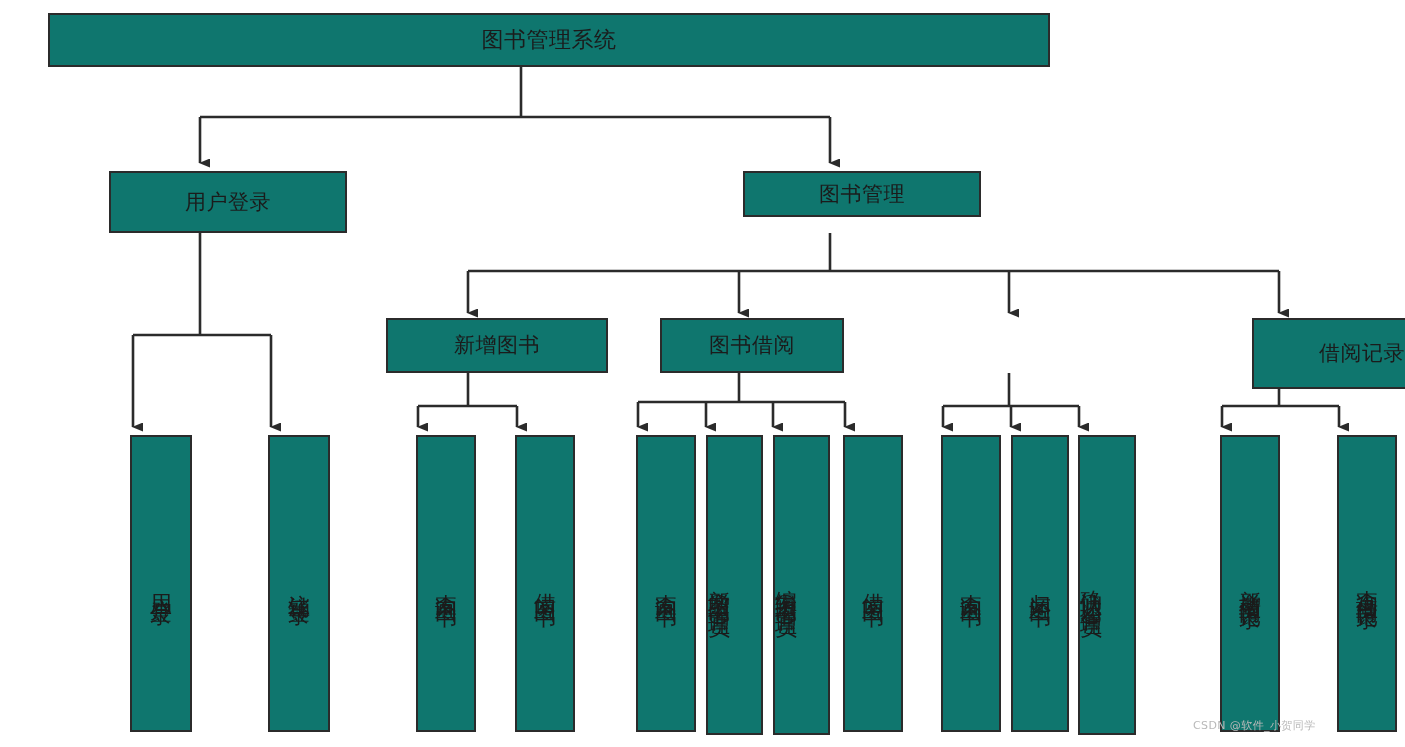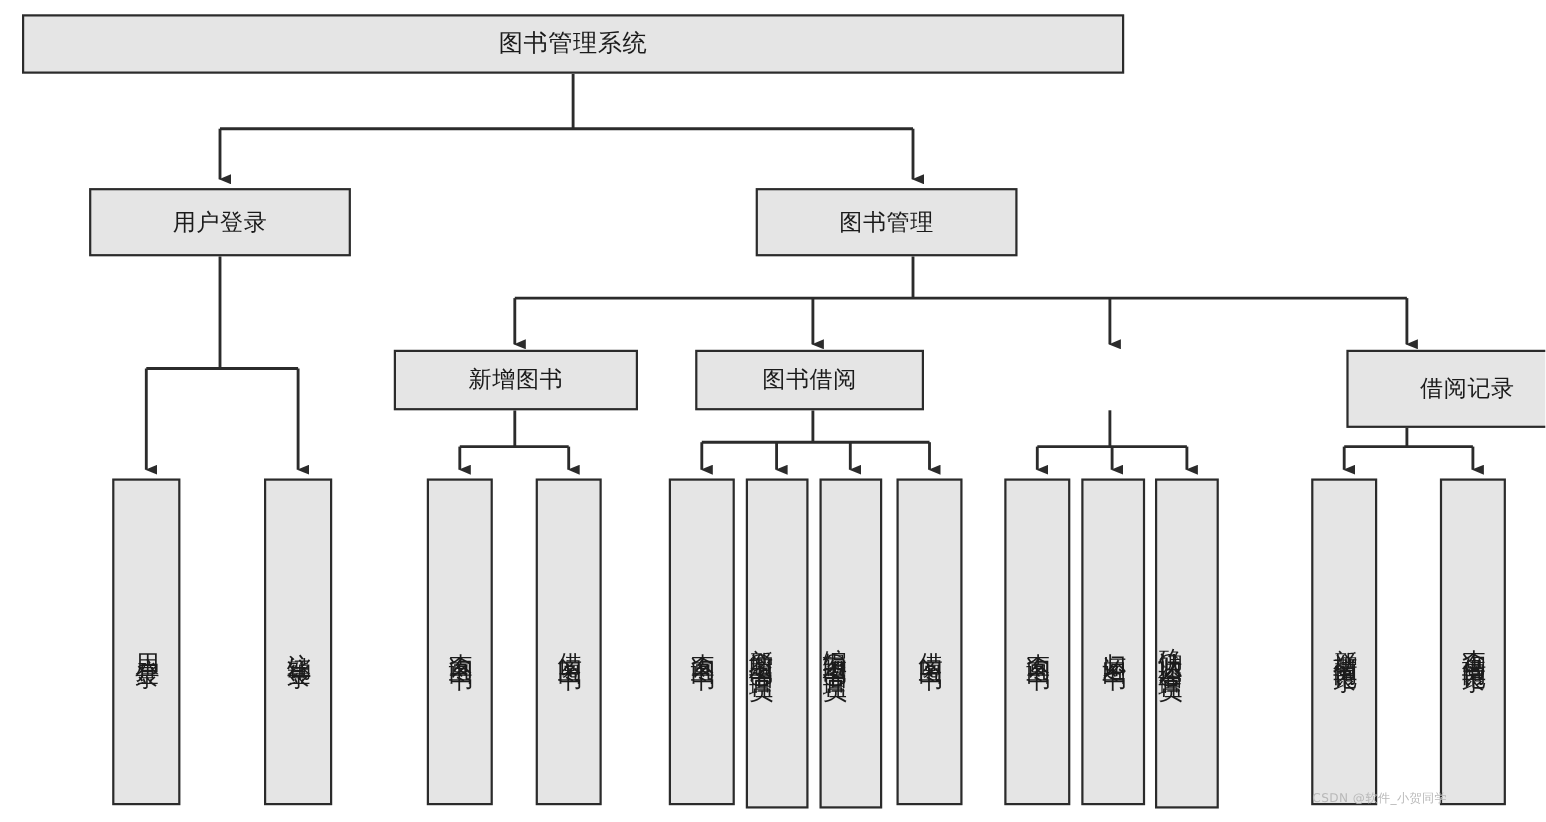--- a/index.html
+++ b/index.html
@@ -21,25 +21,26 @@
     left: 0;
     top: 0;
     width: 1405px;
     height: 747px;
     pointer-events: none;
   }
   .node {
     position: absolute;
     box-sizing: border-box;
     border: 2.5px solid #2b2b2b;
-    background: #e5e5e5;
+    background: #0f766e;
     display: flex;
     align-items: center;
     justify-content: center;
     color: #1b1b1b;
+    margin-left: 28px;
   }
   .node .label {
     font-size: 21px;
     line-height: 1.18;
     letter-spacing: 0.5px;
     white-space: nowrap;
     color: #1b1b1b;
   }
   .node.root .label { font-size: 22px; }
   .node.level1 .label { font-size: 21px; }
@@ -131,29 +132,29 @@
   </svg>
 
   <div class="node root" style="left:20px; top:13px; width:1002px; height:54px;">
     <span class="label">图书管理系统</span>
   </div>
 
   <div class="node level1" style="left:81px; top:171px; width:238px; height:62px;">
     <span class="label">用户登录</span>
   </div>
 
-  <div class="node level1" style="left:687px; top:171px; width:238px; height:62px;">
+  <div class="node level1" style="left:715px; top:171px; width:238px; height:46px;">
     <span class="label">图书管理</span>
   </div>
 
   <div class="node level2" style="left:358px; top:318px; width:222px; height:55px;">
     <span class="label">新增图书</span>
   </div>
 
-  <div class="node level2" style="left:632px; top:318px; width:208px; height:55px;">
+  <div class="node level2" style="left:632px; top:318px; width:184px; height:55px;">
     <span class="label">图书借阅</span>
   </div>
 
 
   <div class="node level2" style="left:1224px; top:318px; width:220px; height:71px;justify-content:center;">
     <span class="label">借阅记录</span>
   </div>
 
   <div class="node leaf centered" style="left:102px; top:435px; width:62px; height:297px;">
     <span class="label">用户登录</span>

